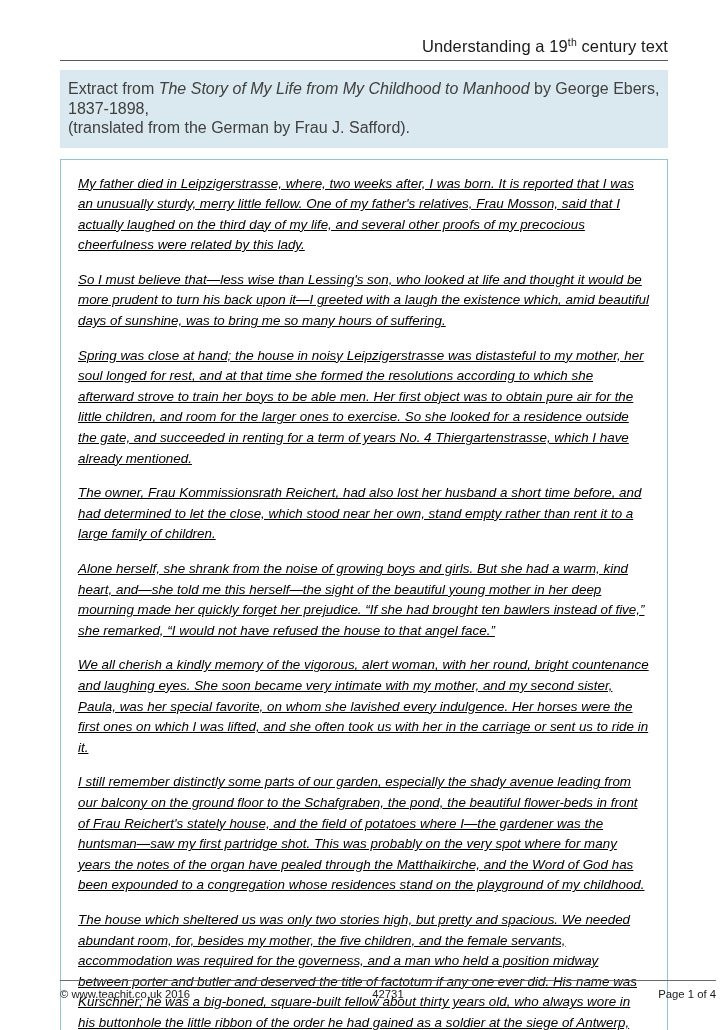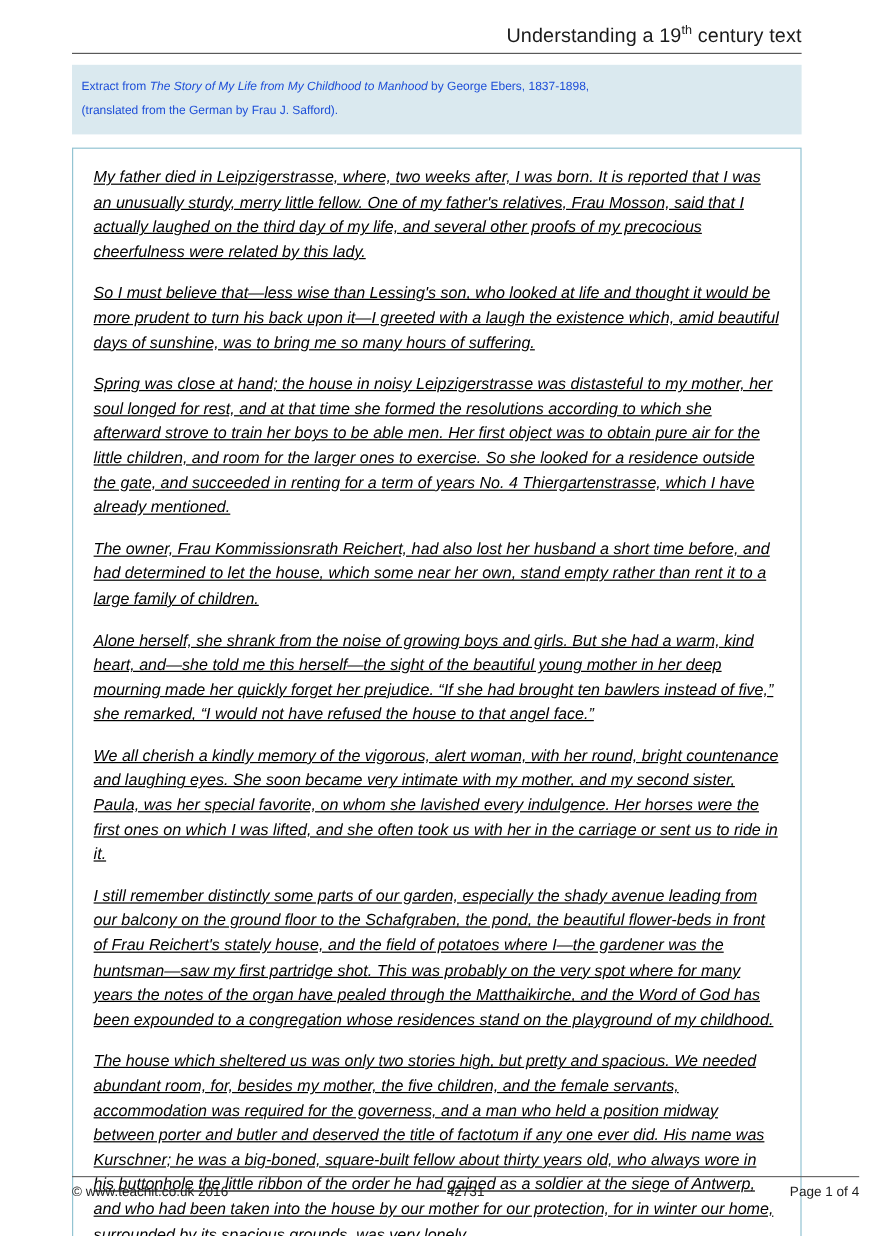--- a/index.html
+++ b/index.html
@@ -20,21 +20,21 @@
     position: absolute;
     left: 0; top: 0;
     width: 728px;
     height: 1030px;
     box-sizing: border-box;
     padding: 0 60px;
   }
 
   
   .header {
-    padding-top: 20px;
+    padding-top: 36px;
   }
   .header-title {
     text-align: right;
     font-family: "Liberation Sans", sans-serif;
     font-size: 16.5px;
     line-height: 20px;
     color: #1a1a1a;
     letter-spacing: 0.1px;
     white-space: nowrap;
   }
@@ -52,23 +52,23 @@
   
   .extract-box {
     margin-top: 9px;
     width: 608px;
     box-sizing: border-box;
     background: #dae9ef;
     padding: 9px 8px 10px 8px;
   }
   .extract-line {
     font-family: "Liberation Sans", sans-serif;
-    font-size: 10px;
+    font-size: 16px;
     line-height: 19.5px;
-    color: #1d4ed8;
+    color: #404040;
   }
   .extract-line em {
     font-style: italic;
   }
 
   
   .passage-box {
     margin-top: 11px;
     width: 608px;
     box-sizing: border-box;
@@ -125,21 +125,21 @@
 
   <div class="extract-box">
     <div class="extract-line"><span>Extract from </span><em>The Story of My Life from My Childhood to Manhood</em><span> by George Ebers, 1837-1898,</span></div>
     <div class="extract-line">(translated from the German by Frau J. Safford).</div>
   </div>
 
   <div class="passage-box">
     <p class="passage-p">My father died in Leipzigerstrasse, where, two weeks after, I was born. It is reported that I was an unusually sturdy, merry little fellow. One of my father's relatives, Frau Mosson, said that I actually laughed on the third day of my life, and several other proofs of my precocious cheerfulness were related by this lady.</p>
     <p class="passage-p">So I must believe that—less wise than Lessing's son, who looked at life and thought it would be more prudent to turn his back upon it—I greeted with a laugh the existence which, amid beautiful days of sunshine, was to bring me so many hours of suffering.</p>
     <p class="passage-p">Spring was close at hand; the house in noisy Leipzigerstrasse was distasteful to my mother, her soul longed for rest, and at that time she formed the resolutions according to which she afterward strove to train her boys to be able men. Her first object was to obtain pure air for the little children, and room for the larger ones to exercise. So she looked for a residence outside the gate, and succeeded in renting for a term of years No. 4 Thiergartenstrasse, which I have already mentioned.</p>
-    <p class="passage-p">The owner, Frau Kommissionsrath Reichert, had also lost her husband a short time before, and had determined to let the house, which some near her own, stand empty rather than rent it to a large family of children.</p>
+    <p class="passage-p">The owner, Frau Kommissionsrath Reichert, had also lost her husband a short time before, and had determined to let the close, which stood near her own, stand empty rather than rent it to a large family of children.</p>
     <p class="passage-p">Alone herself, she shrank from the noise of growing boys and girls. But she had a warm, kind heart, and—she told me this herself—the sight of the beautiful young mother in her deep mourning made her quickly forget her prejudice. “If she had brought ten bawlers instead of five,” she remarked, “I would not have refused the house to that angel face.”</p>
     <p class="passage-p">We all cherish a kindly memory of the vigorous, alert woman, with her round, bright countenance and laughing eyes. She soon became very intimate with my mother, and my second sister, Paula, was her special favorite, on whom she lavished every indulgence. Her horses were the first ones on which I was lifted, and she often took us with her in the carriage or sent us to ride in it.</p>
     <p class="passage-p">I still remember distinctly some parts of our garden, especially the shady avenue leading from our balcony on the ground floor to the Schafgraben, the pond, the beautiful flower-beds in front of Frau Reichert's stately house, and the field of potatoes where I—the gardener was the huntsman—saw my first partridge shot. This was probably on the very spot where for many years the notes of the organ have pealed through the Matthaikirche, and the Word of God has been expounded to a congregation whose residences stand on the playground of my childhood.</p>
     <p class="passage-p">The house which sheltered us was only two stories high, but pretty and spacious. We needed abundant room, for, besides my mother, the five children, and the female servants, accommodation was required for the governess, and a man who held a position midway between porter and butler and deserved the title of factotum if any one ever did. His name was Kurschner; he was a big-boned, square-built fellow about thirty years old, who always wore in his buttonhole the little ribbon of the order he had gained as a soldier at the siege of Antwerp, and who had been taken into the house by our mother for our protection, for in winter our home, surrounded by its spacious grounds, was very lonely.</p>
   </div>
 
   <div class="footer">
     <div class="footer-rule"></div>
     <div class="footer-row">
       <div class="footer-left">© www.teachit.co.uk 2016</div>

